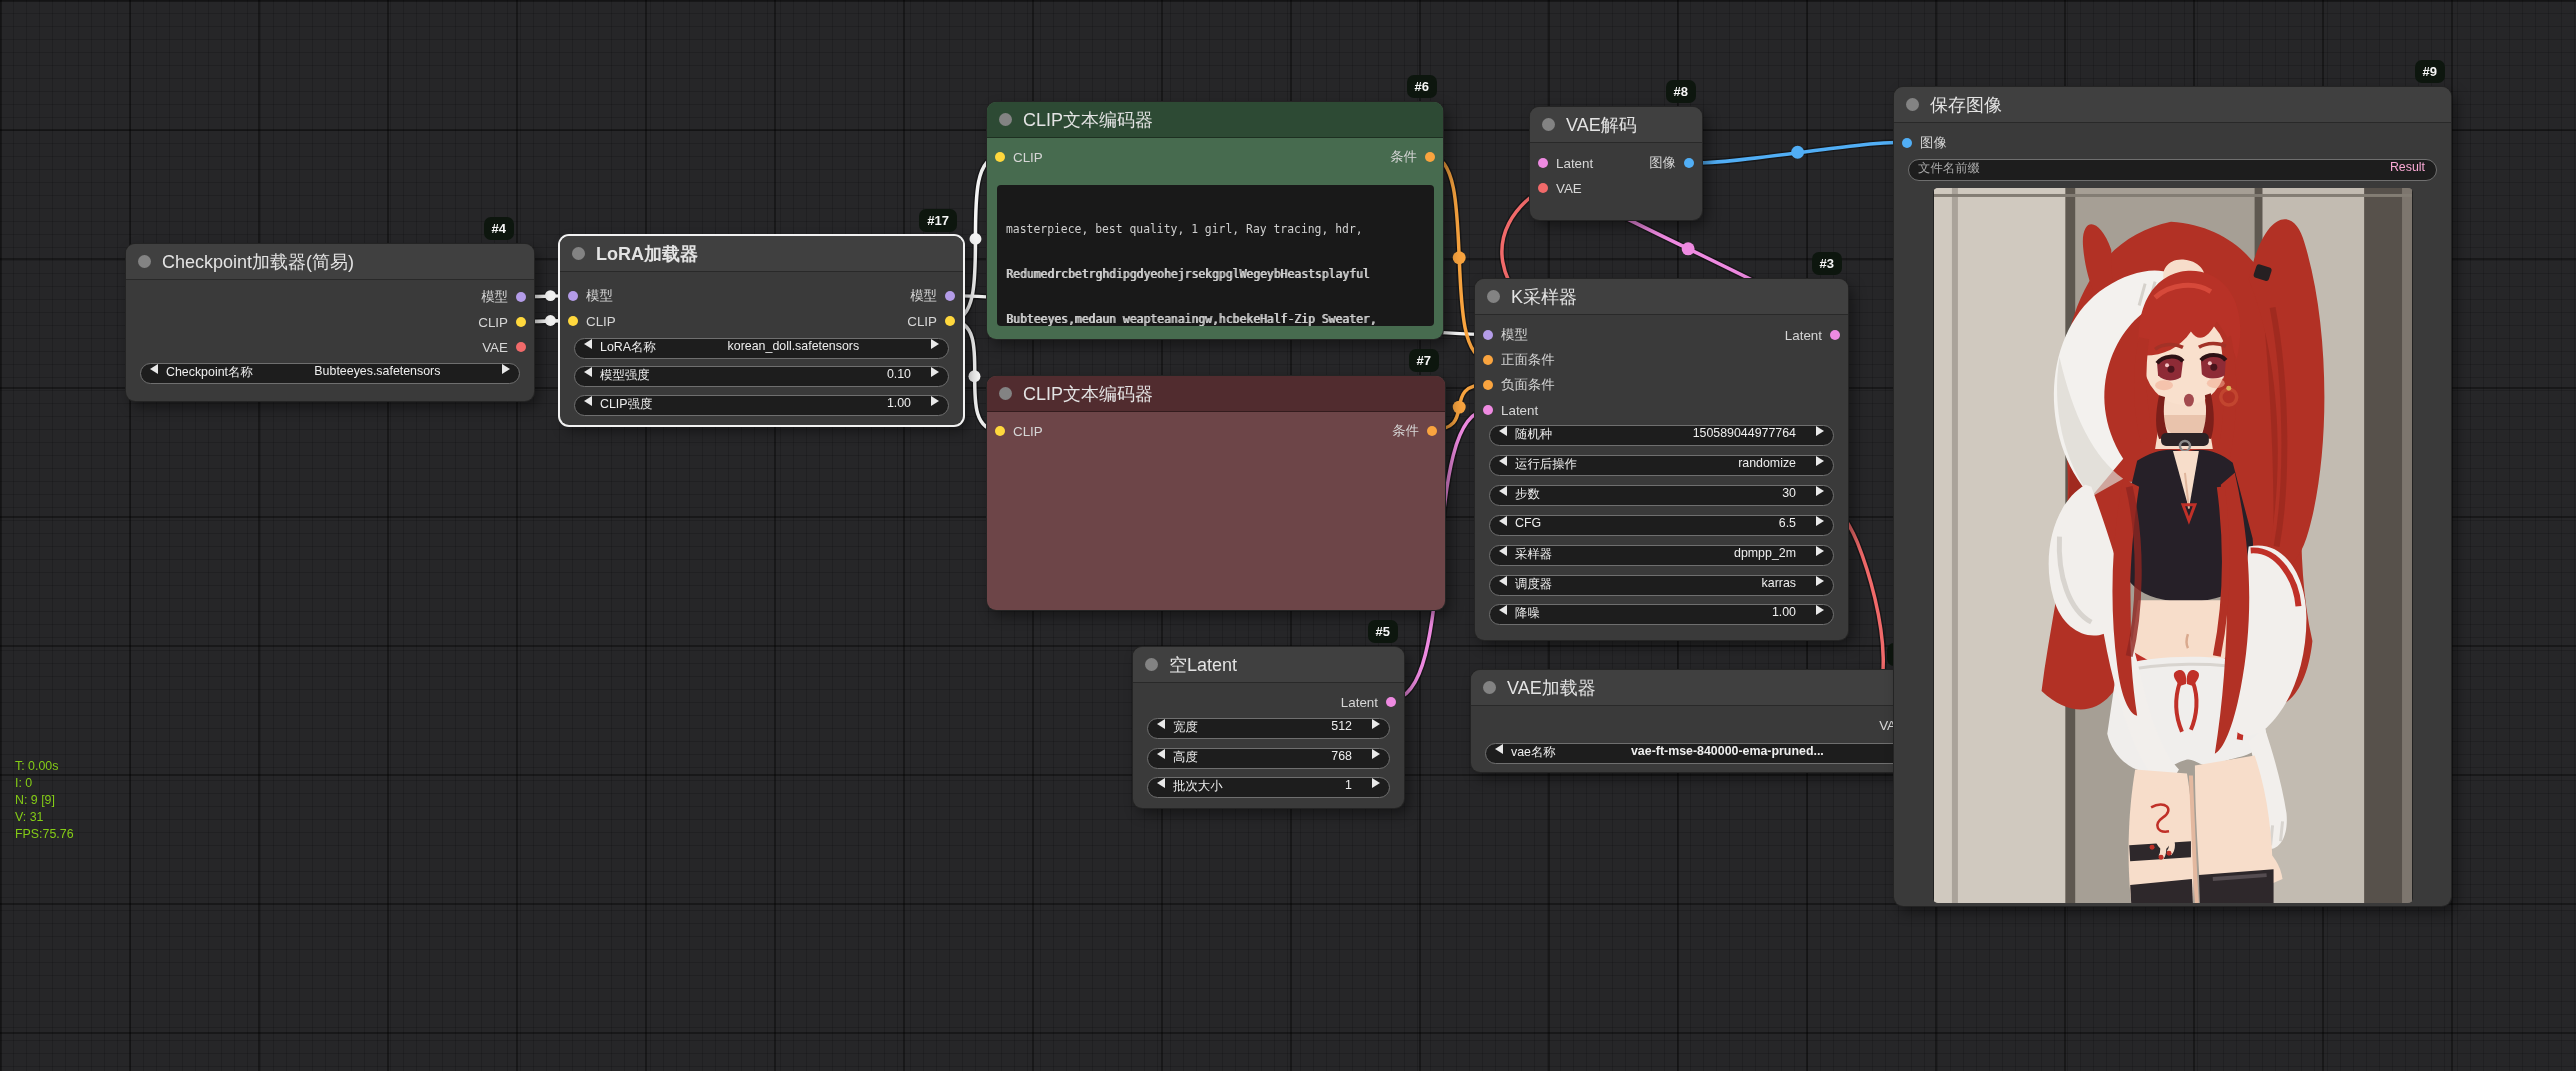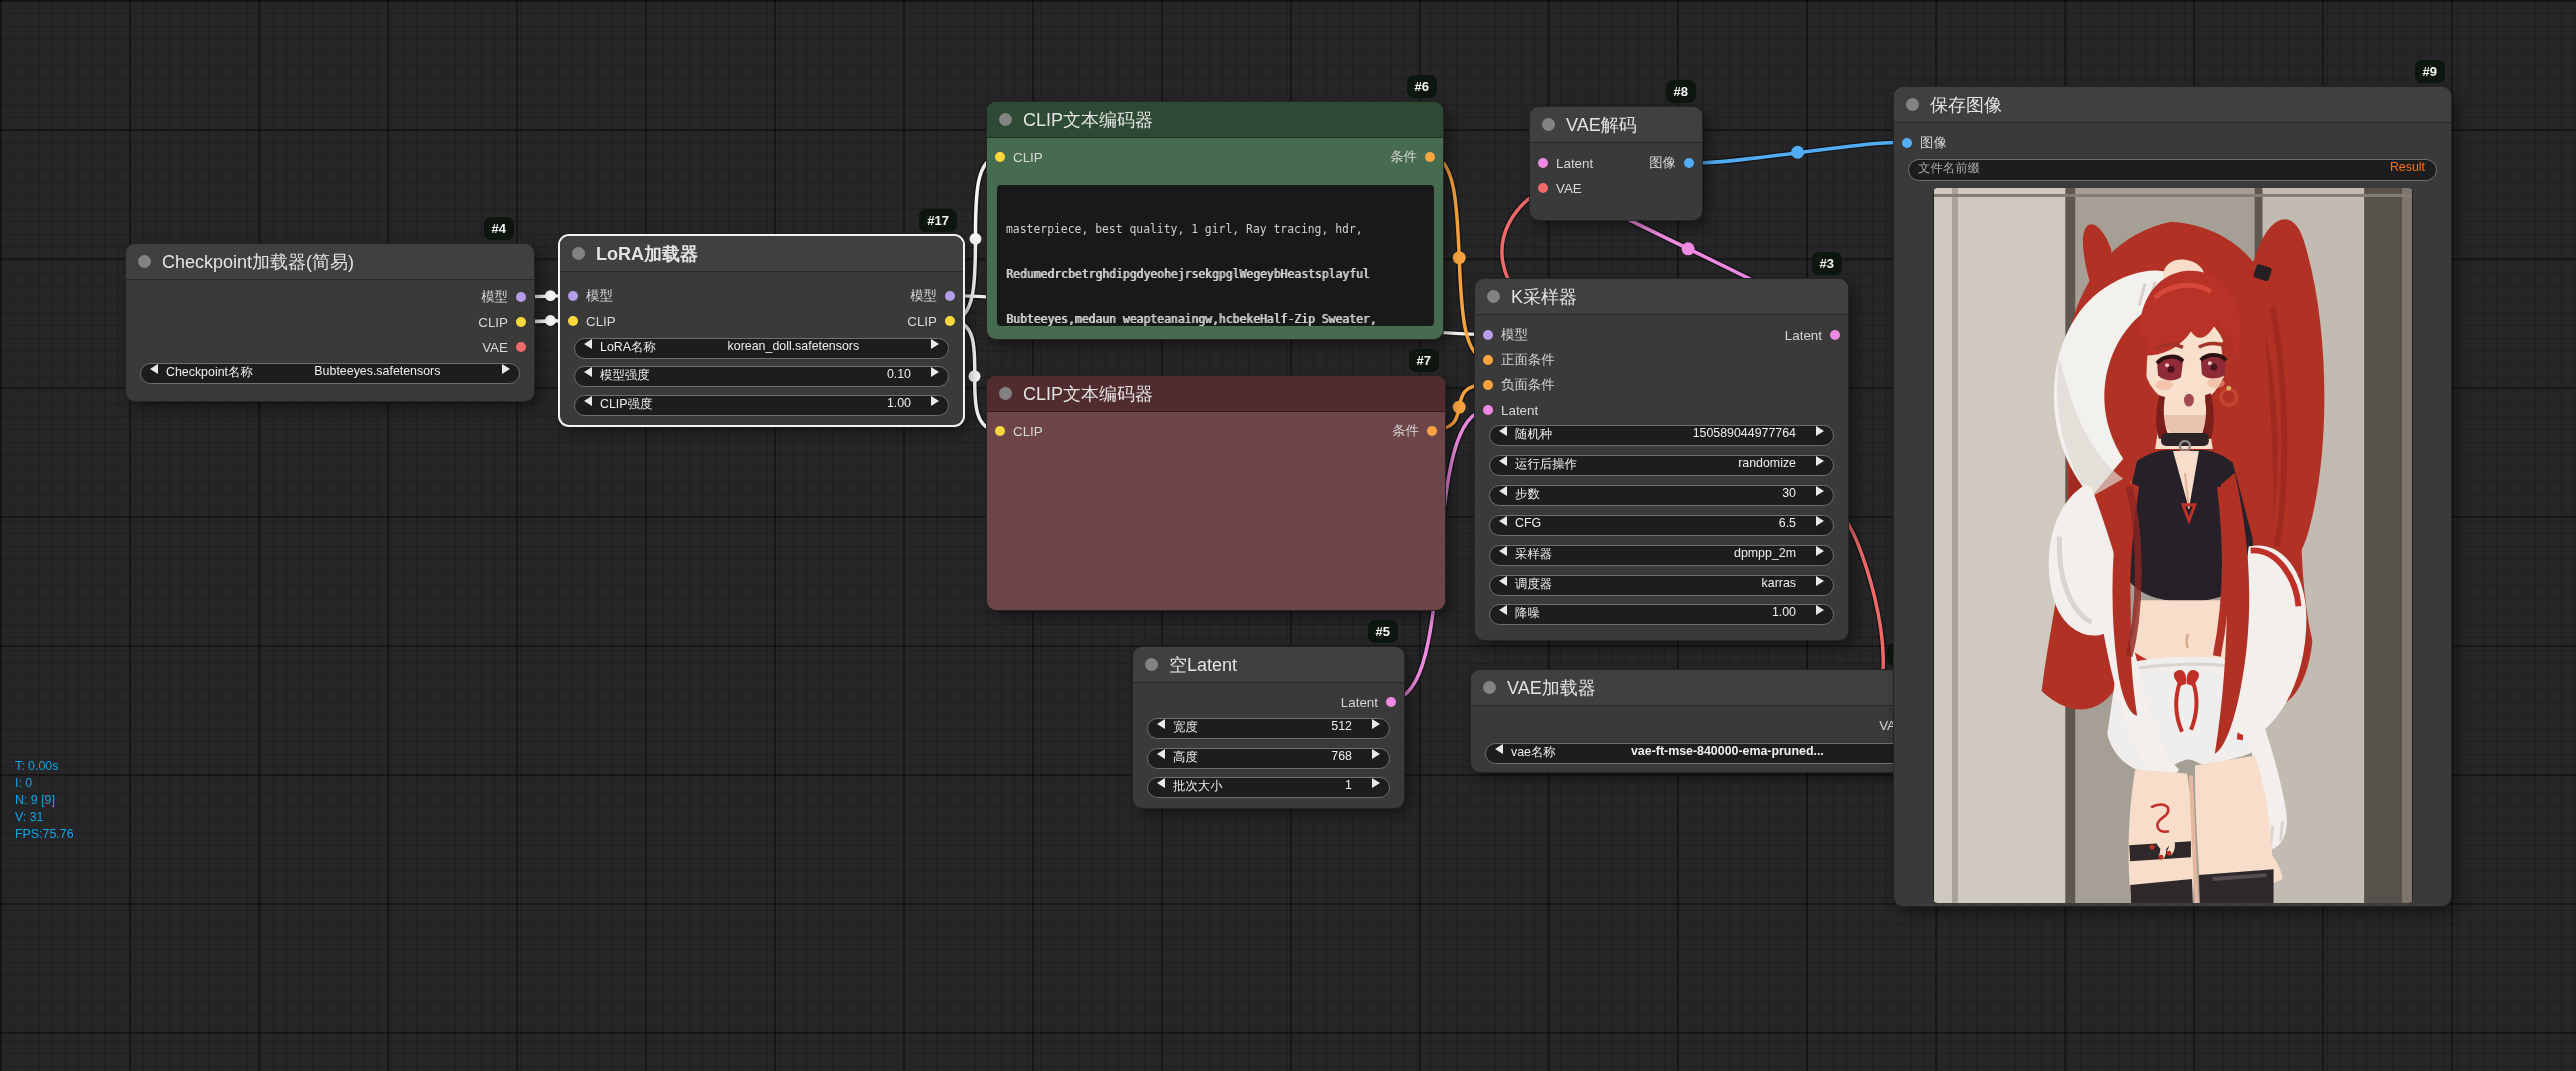--- a/index.html
+++ b/index.html
@@ -47,30 +47,30 @@
     border:1px solid #6f6f6f;border-radius:12px;display:flex;
     padding:0 9px;color:#eeeeee;font-size:12.4px;box-sizing:border-box;gap:8px;
   }
   .tri{width:0;height:0;flex:0 0 auto;}
   .tri.l{border-top:5px solid transparent;border-bottom:5px solid transparent;border-right:8px solid #e9e9e9;}
   .tri.r{border-top:5px solid transparent;border-bottom:5px solid transparent;border-left:8px solid #e9e9e9;margin-left:auto;}
   .wlabel{white-space:nowrap;}
   .wvalue{flex:1;text-align:right;padding-right:12px;white-space:nowrap;overflow:hidden;}
   .wvalue.center{text-align:center;padding-right:0;}
   .wlabel.dim{color:#a8a8a8;}
-  .wvalue.strong{color:#f97316;}
+  .wvalue.strong{color:#f9a8d4;}
   .prompt{
     position:absolute;background:#191919;border-radius:4px;color:#cfcfcf;
     font-family:"DejaVu Sans Mono","Liberation Mono",monospace;
     font-size:11.4px;line-height:15px;padding:7px 9px;box-sizing:border-box;
     overflow:hidden;white-space:pre-wrap;
   }
   .img-preview{position:absolute;border-radius:5px;overflow:hidden;background:#222;}
   .img-preview svg{display:block;}
-  #stats{position:absolute;left:15px;top:758px;z-index:2;color:#0ea5e9;
+  #stats{position:absolute;left:15px;top:758px;z-index:2;color:#84cc16;
          font-size:12.4px;line-height:17px;}
 </style>
 </head>
 <body>
 
 <svg id="wires" width="2576" height="1071" viewBox="0 0 2588 1076">
   <g fill="none" stroke-linecap="round">
 
     <g stroke="#000" stroke-width="6.5" opacity="0.35">
       <path d="M529,298 C553,298 553,297 577,297"></path>

